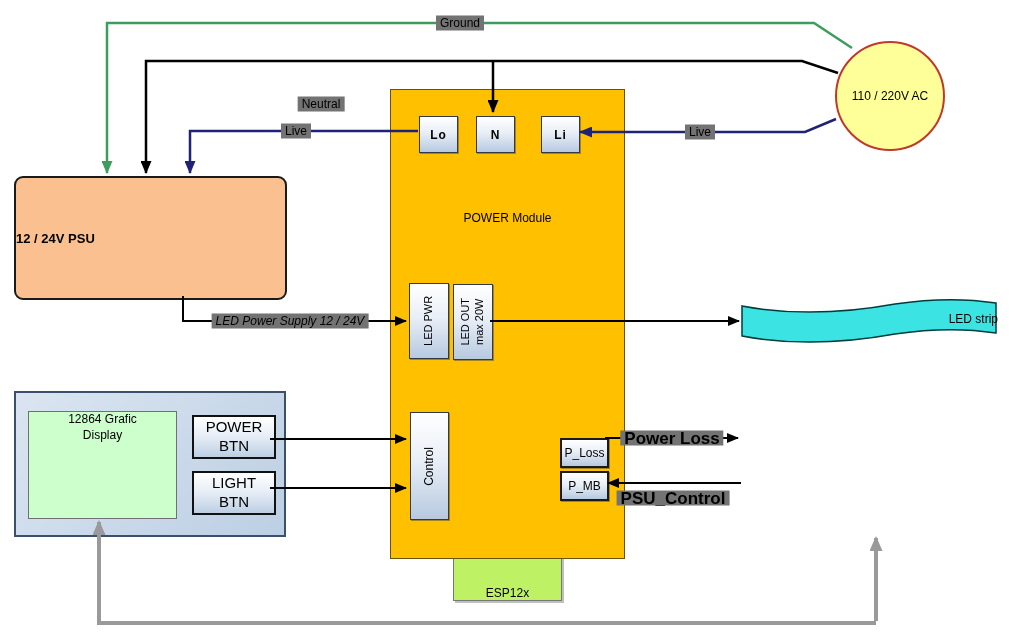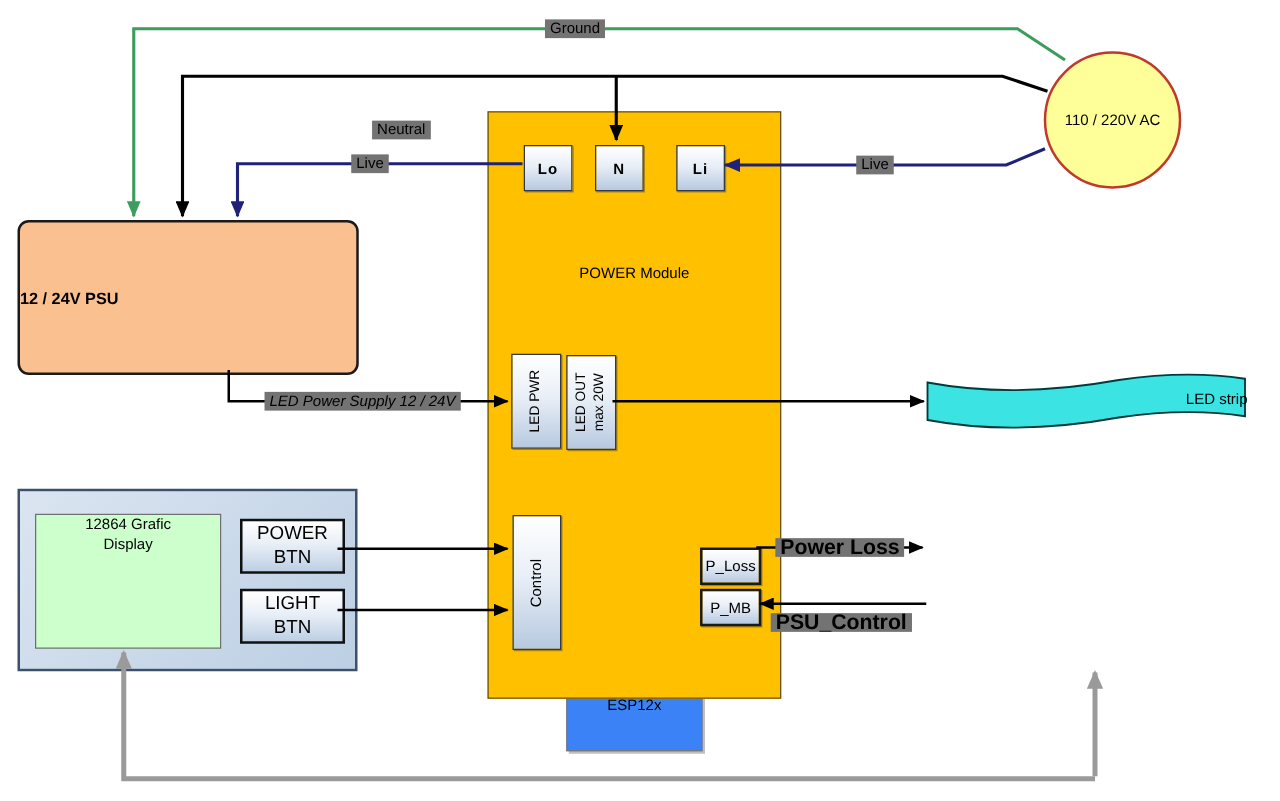--- a/index.html
+++ b/index.html
@@ -49,23 +49,23 @@
   .t-lo{left:28px;} .t-n{left:85px;} .t-li{left:150px;}
   .vert{font-size:11px;white-space:nowrap;}
   .vert .rot{transform:rotate(-90deg);text-align:center;line-height:1.25;}
   .ledpwr{left:18px;top:193px;width:38px;height:74px;}
   .ledout{left:62px;top:194px;width:38px;height:74px;}
   .ctrl{left:19px;top:322px;width:37px;height:106px;font-size:12px;}
   .pbox{width:45px;height:26px;font-size:12px;border:2px solid #1a1a1a;}
   .p-loss{left:169px;top:348px;}
   .p-mb{left:169px;top:381px;}
   .esp{
-    left:453px;top:556px;width:107px;height:43px;background:#3b82f6;
+    left:453px;top:556px;width:107px;height:43px;background:#bef264;
     border:1px solid #777;box-shadow:2px 2px 0 rgba(0,0,0,.25);z-index:1;
-    display:flex;align-items:flex-start;justify-content:center;font-size:12px;
+    display:flex;align-items:flex-end;justify-content:center;font-size:12px;
   }
   .ac{
     left:835px;top:41px;width:106px;height:106px;border-radius:50%;
     background:var(--ac-fill);border:2px solid var(--ac-border);z-index:2;
     display:flex;align-items:center;justify-content:center;font-size:12px;
   }
   .panel{
     left:14px;top:391px;width:268px;height:142px;z-index:2;
     background:linear-gradient(135deg,#dbe5f1 0%,#bccfe4 100%);
     border:2px solid #3a506b;

